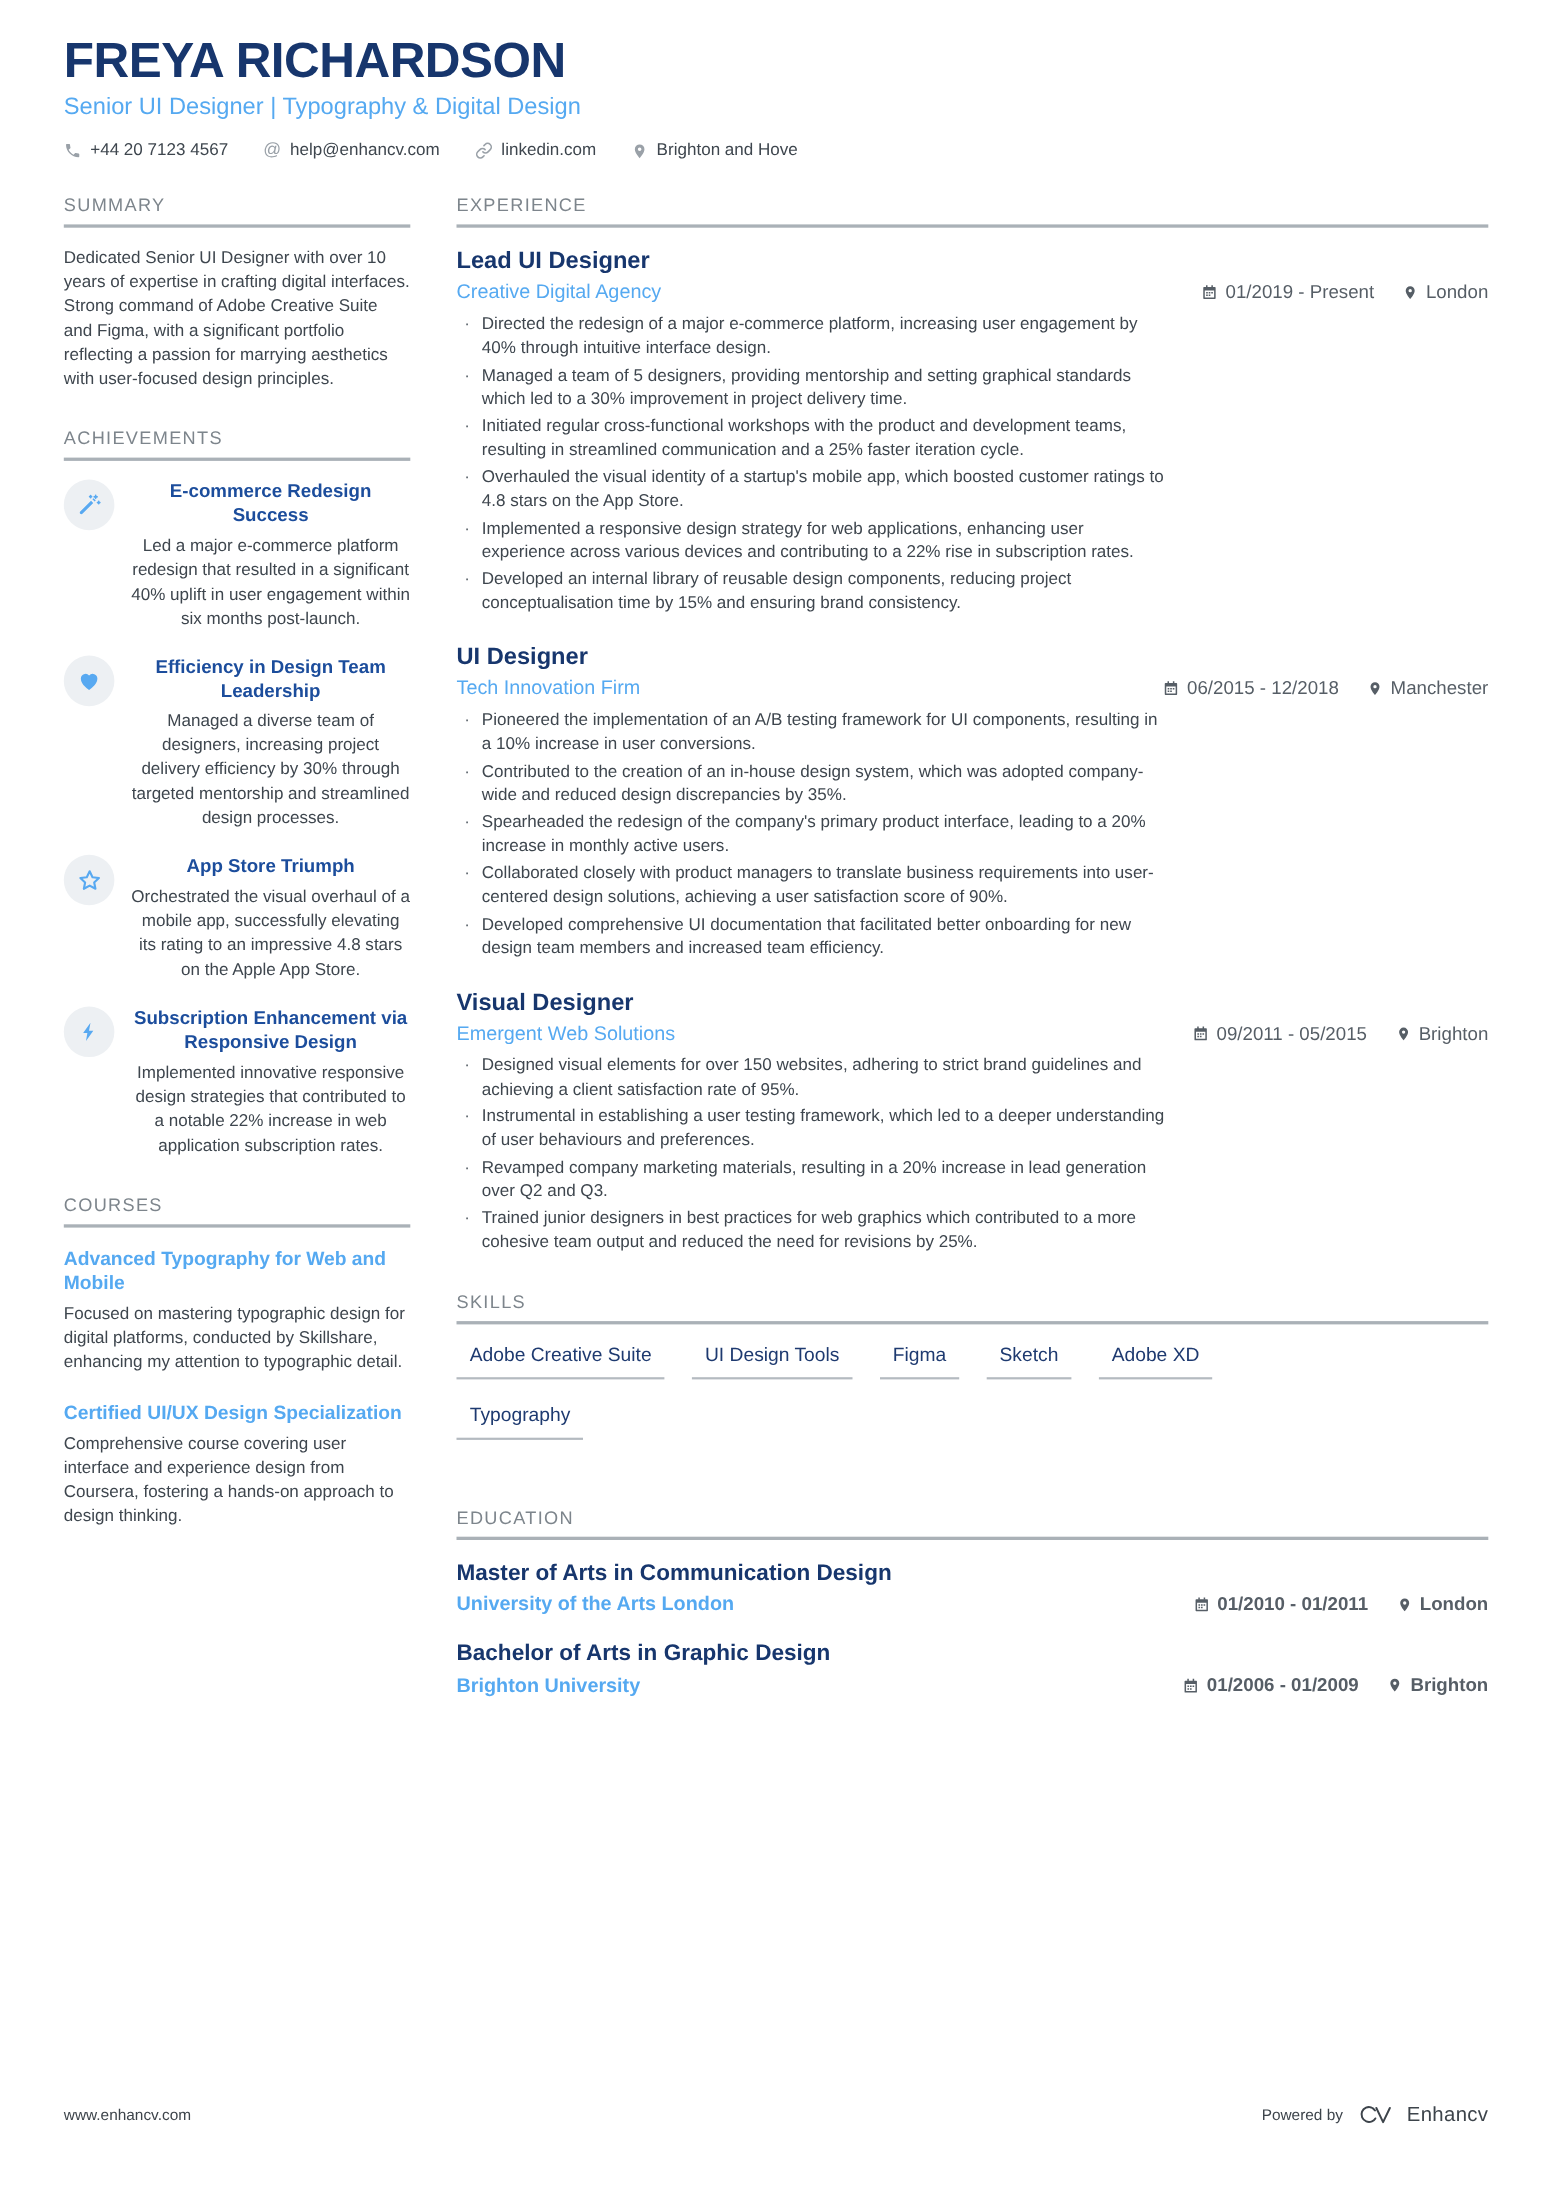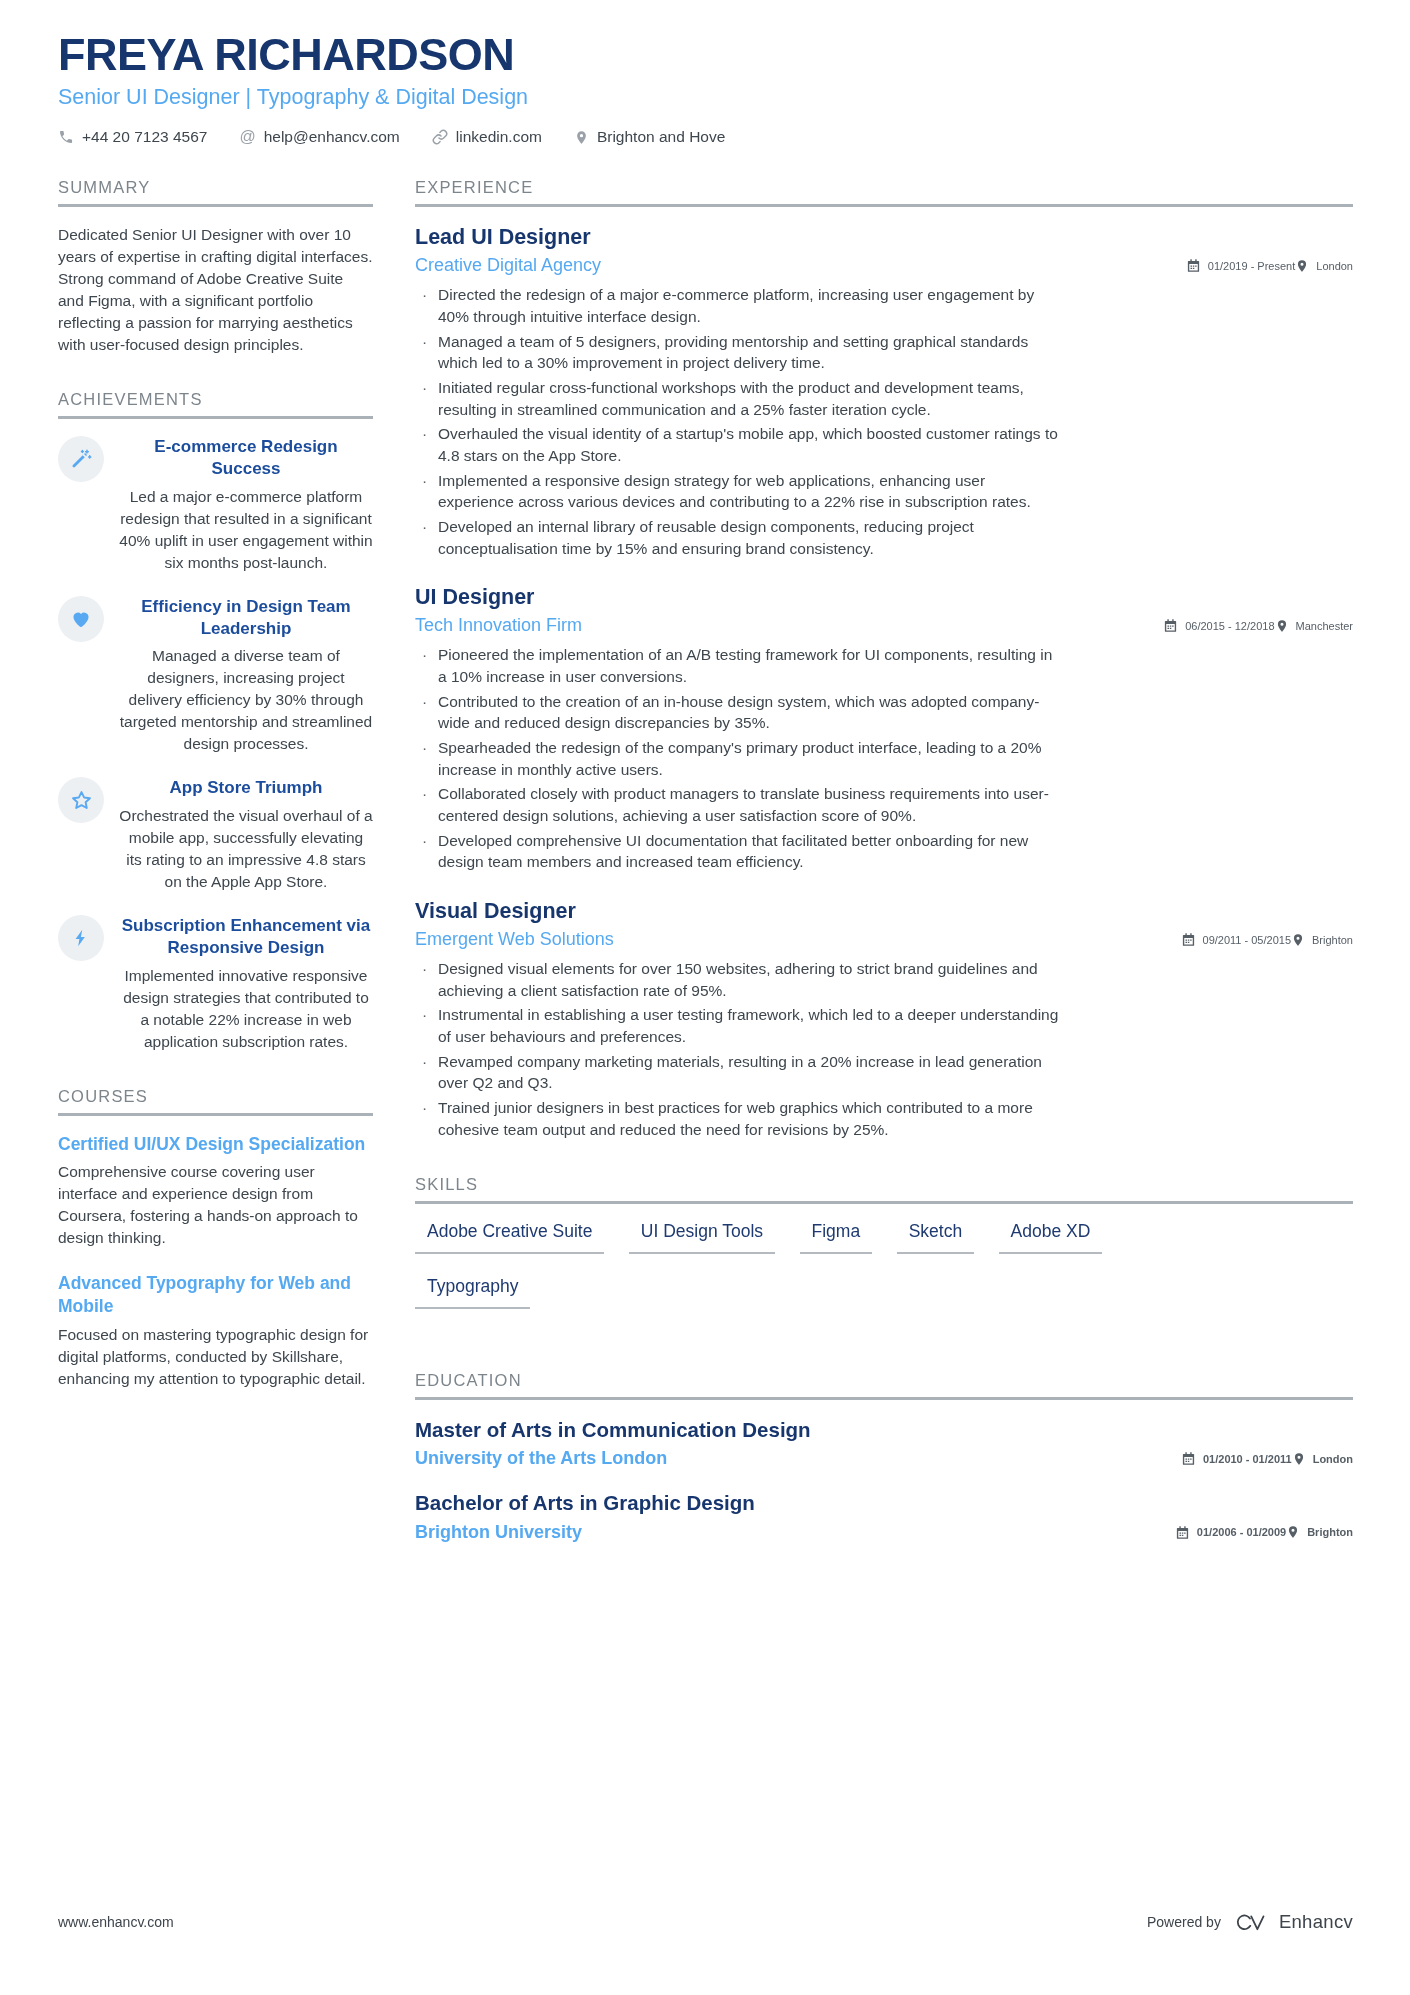--- a/index.html
+++ b/index.html
@@ -44,21 +44,21 @@
 
   
   .course-item { margin-bottom: 23px; }
   .course-title { font-size: 17.5px; font-weight: 700; color: #55a9f1; line-height: 1.3; margin-bottom: 6px; }
 
   
   .job { margin-bottom: 25px; }
   .job-title { font-size: 21.5px; font-weight: 700; color: #17366d; line-height: 1.25; }
   .job-row { display: flex; justify-content: space-between; align-items: center; margin-top: 4px; }
   .company { font-size: 18px; color: #55a9f1; }
-  .meta { display: flex; align-items: center; font-size: 11px; color: #565e66; white-space: nowrap; }
+  .meta { display: flex; gap: 26px; align-items: center; font-size: 17px; color: #565e66; white-space: nowrap; }
   .meta-item { display: flex; gap: 7px; align-items: center; }
   .micon { color: #565e66; display: flex; align-items: center; }
   .bullets { margin-top: 8px; max-width: 648px; }
   .bullet { display: flex; margin-bottom: 3px; }
   .bullet-marker { flex: 0 0 23px; padding-left: 7px; color: #565e66; font-size: 15.5px; line-height: 1.4; }
   .bullet-text { font-size: 15.5px; line-height: 1.4; color: #3e464e; }
 
   
   .skills-section { margin-bottom: 40px; }
   .skill {
@@ -186,27 +186,27 @@
             <div class="ach-title">Subscription Enhancement via Responsive Design</div>
             <div class="body-text">Implemented innovative responsive design strategies that contributed to a notable 22% increase in web application subscription rates.</div>
           </div>
         </div>
       </div>
 
       <div class="section">
         <div class="section-heading">COURSES</div>
 
         <div class="course-item">
+          <div class="course-title">Advanced Typography for Web and Mobile</div>
+          <div class="body-text">Focused on mastering typographic design for digital platforms, conducted by Skillshare, enhancing my attention to typographic detail.</div>
+        </div>
+
+        <div class="course-item">
           <div class="course-title">Certified UI/UX Design Specialization</div>
           <div class="body-text">Comprehensive course covering user interface and experience design from Coursera, fostering a hands-on approach to design thinking.</div>
-        </div>
-
-        <div class="course-item">
-          <div class="course-title">Advanced Typography for Web and Mobile</div>
-          <div class="body-text">Focused on mastering typographic design for digital platforms, conducted by Skillshare, enhancing my attention to typographic detail.</div>
         </div>
       </div>
 
     </div>
 
     <div class="col-right">
 
       <div class="section">
         <div class="section-heading">EXPERIENCE</div>
 

